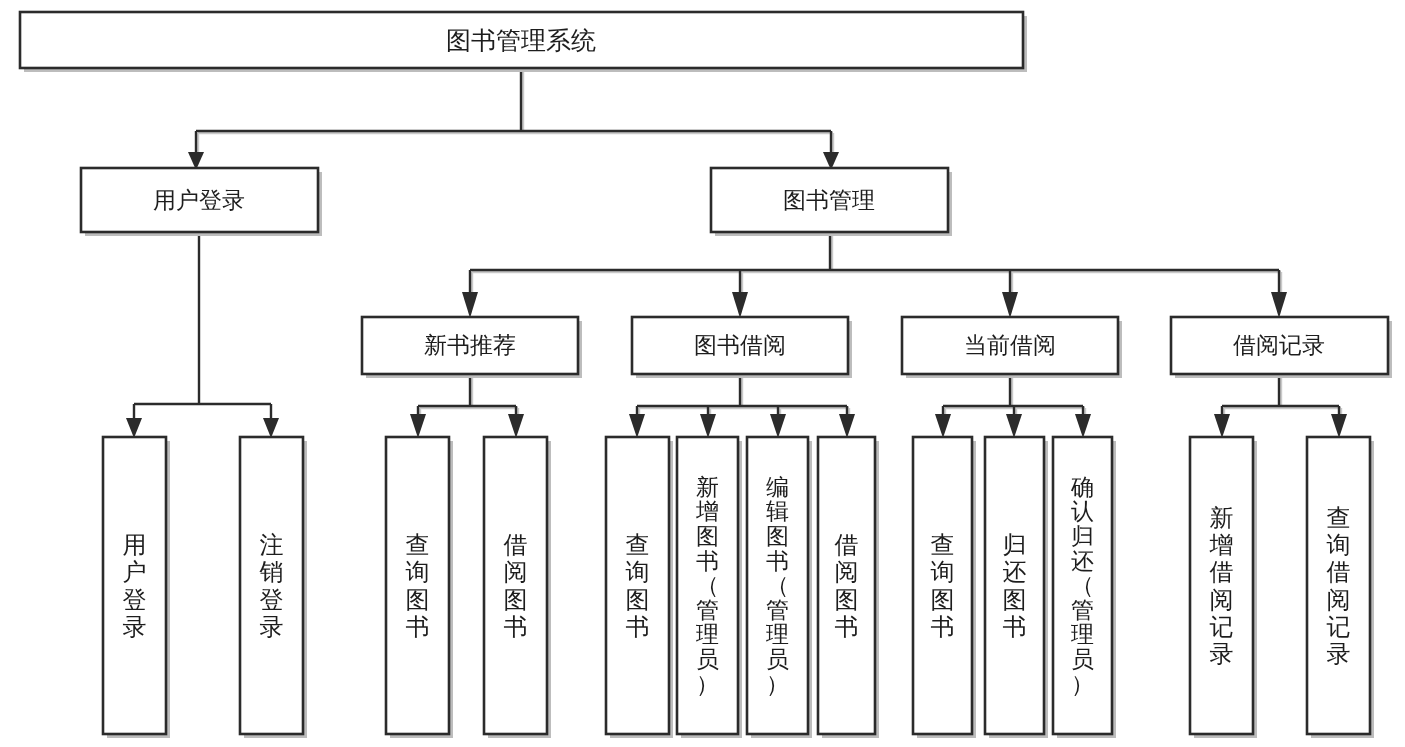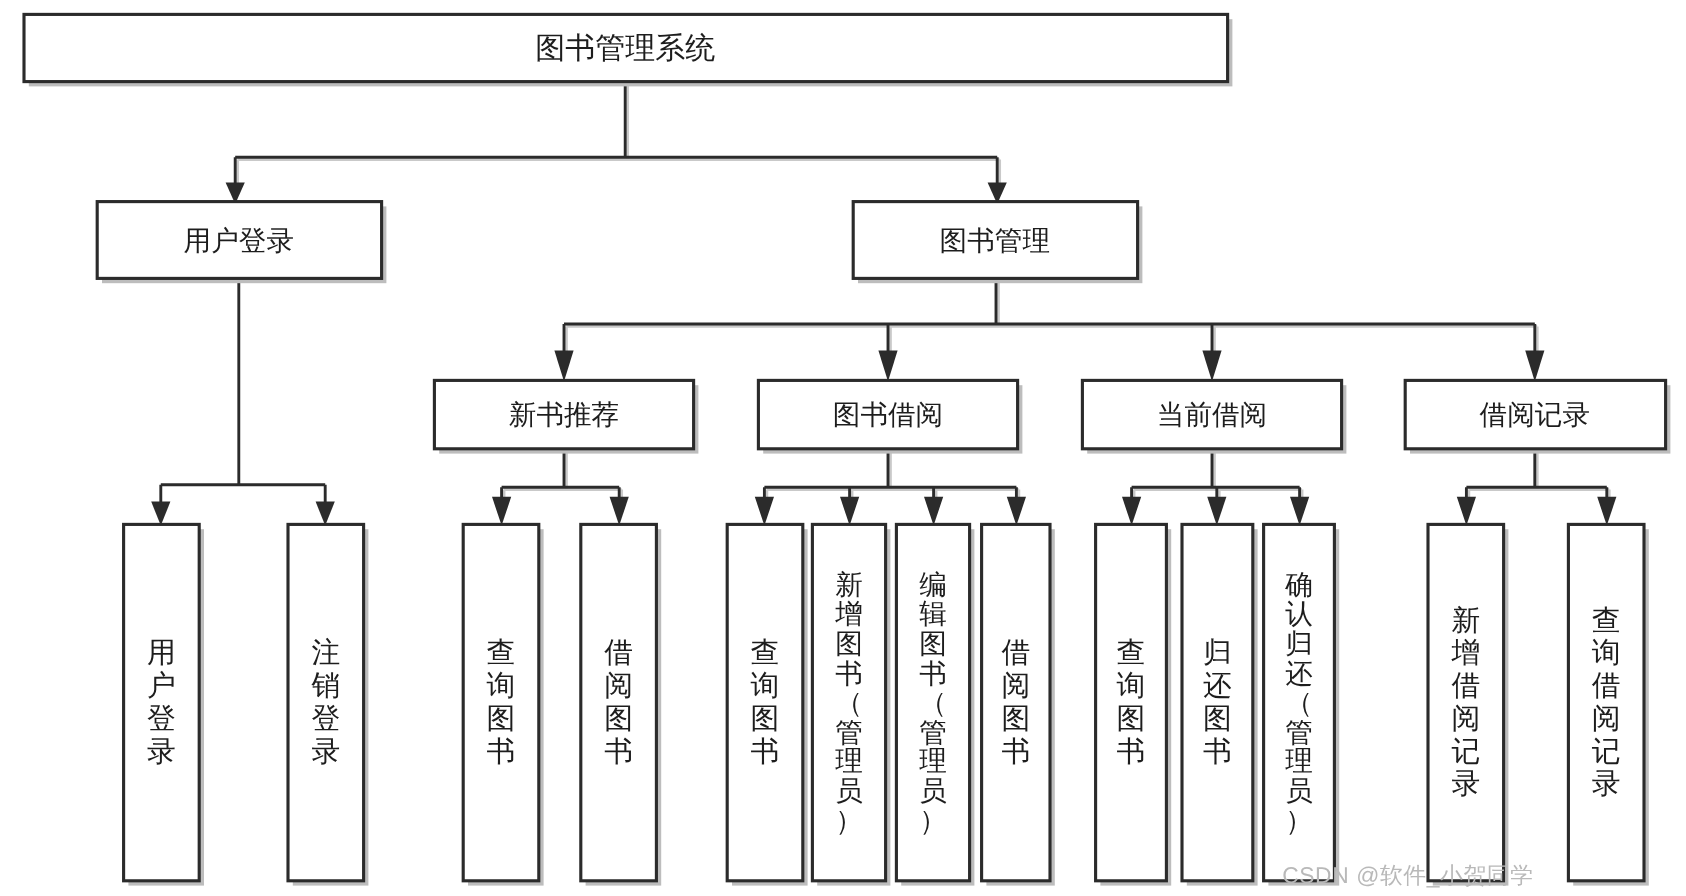--- a/index.html
+++ b/index.html
@@ -291,14 +291,13 @@
       <div class="vert-label" style="left: 1307px; top: 437px; width: 63px; height: 297px; font-size: 24px; line-height: 1.13;">
         <span>查</span>
         <span>询</span>
         <span>借</span>
         <span>阅</span>
         <span>记</span>
         <span>录</span>
       </div>
     </div>
 
-  <div class="watermark">CSDN @软件_小贺同学</div>
 </div>
 
 </body></html>

